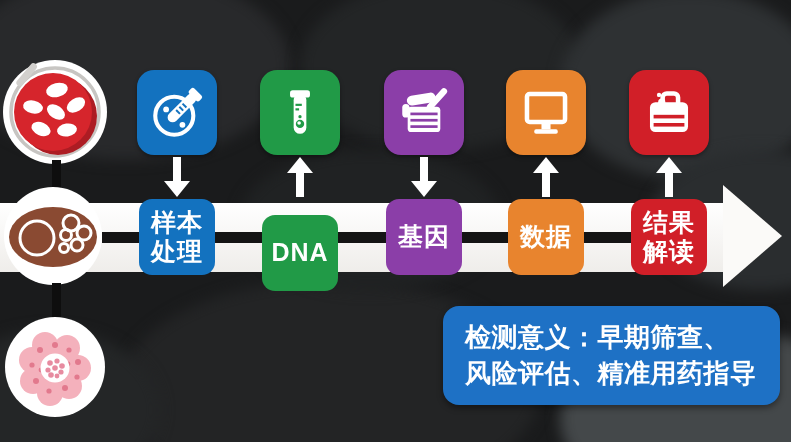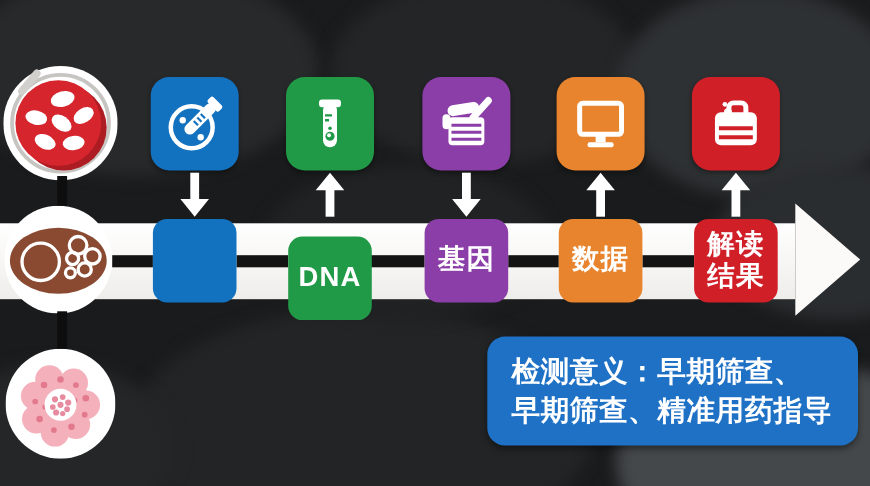--- a/index.html
+++ b/index.html
@@ -168,20 +168,22 @@
           <line x1="33" y1="32" x2="39" y2="32"></line>
         </g>
       </g>
     </svg>
   </div>
   <div class="flowarrow down" style="left:164px;">
     <div class="stem"></div>
       <div class="head"></div>
   </div>
   <div class="labelbox" style="left: 139px; background-color: rgb(19, 114, 191);">
+    <span>样本</span>
+    <span>处理</span>
   </div>
 
   <div class="iconbox" style="left: 260px; background-color: rgb(33, 154, 71);">
     <svg width="58" height="58" viewBox="0 0 64 64">
       <rect x="21" y="7" width="22" height="8" rx="3" fill="#fff"></rect>
       <rect x="25" y="11" width="14" height="44" rx="7" fill="#fff"></rect>
       <g stroke="#219a47" stroke-width="2.4">
         <line x1="27" y1="23" x2="34" y2="23"></line>
         <line x1="27" y1="28" x2="31" y2="28"></line>
       </g>
@@ -248,22 +250,22 @@
         <line x1="15" y1="36" x2="49" y2="36"></line>
         <line x1="15" y1="45" x2="49" y2="45"></line>
       </g>
     </svg>
   </div>
   <div class="flowarrow up" style="left:656px;">
     <div class="stem"></div>
       <div class="head"></div>
   </div>
   <div class="labelbox" style="left: 631px; background-color: rgb(209, 31, 40);">
+    <span>结果</span>
     <span>解读</span>
-    <span>结果</span>
   </div>
 
   <div class="infobox" style="background-color: rgb(30, 113, 197);">
     <div>检测意义：早期筛查、</div>
-    <div>早期筛查、精准用药指导</div>
+    <div>风险评估、精准用药指导</div>
   </div>
 
 </div>
 
 </body></html>

